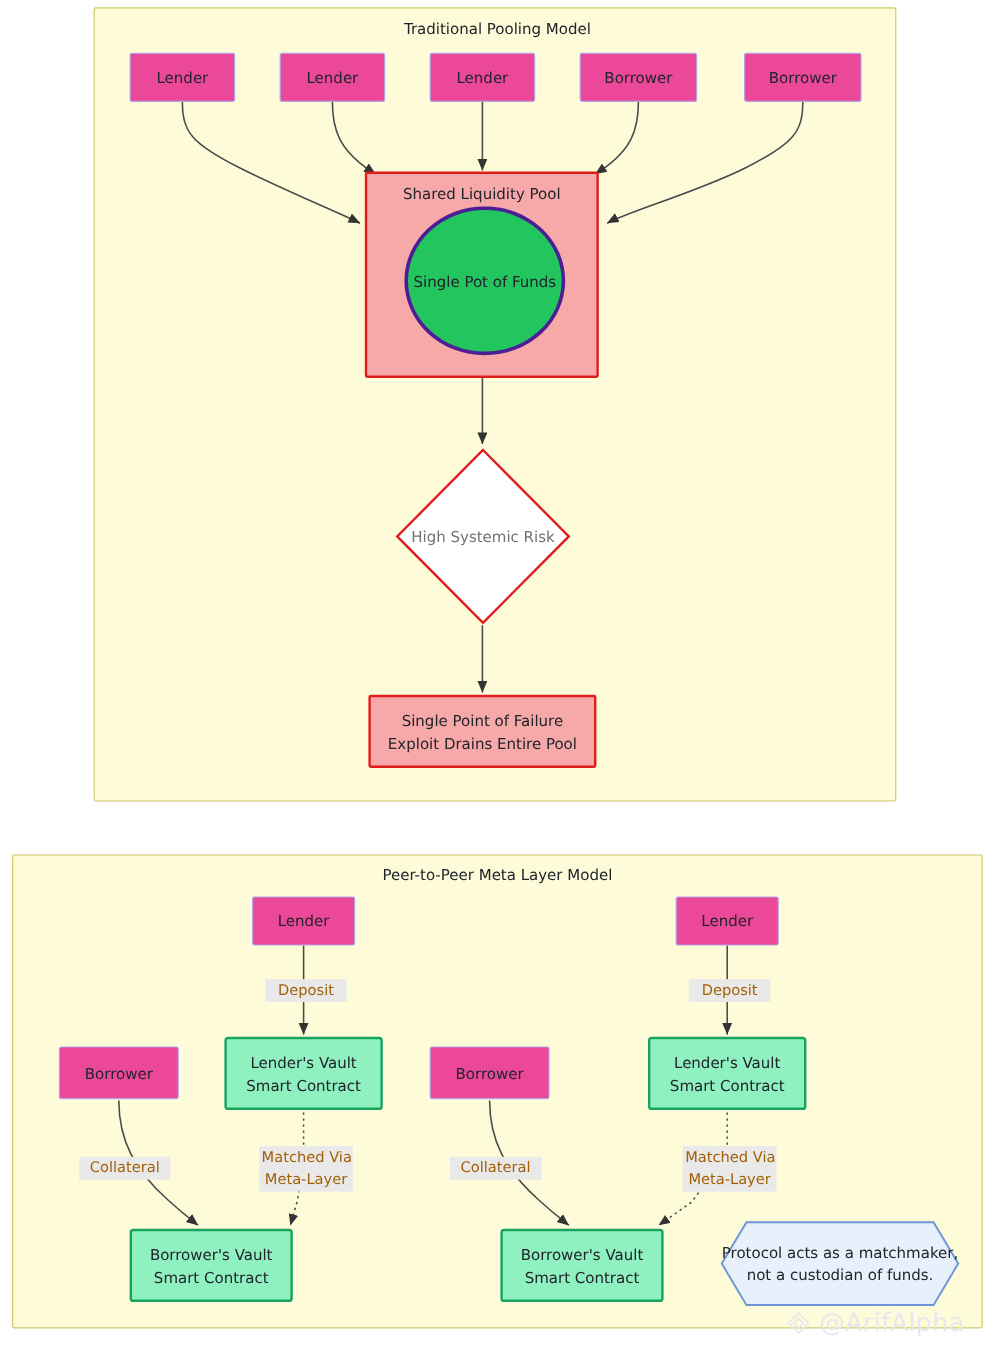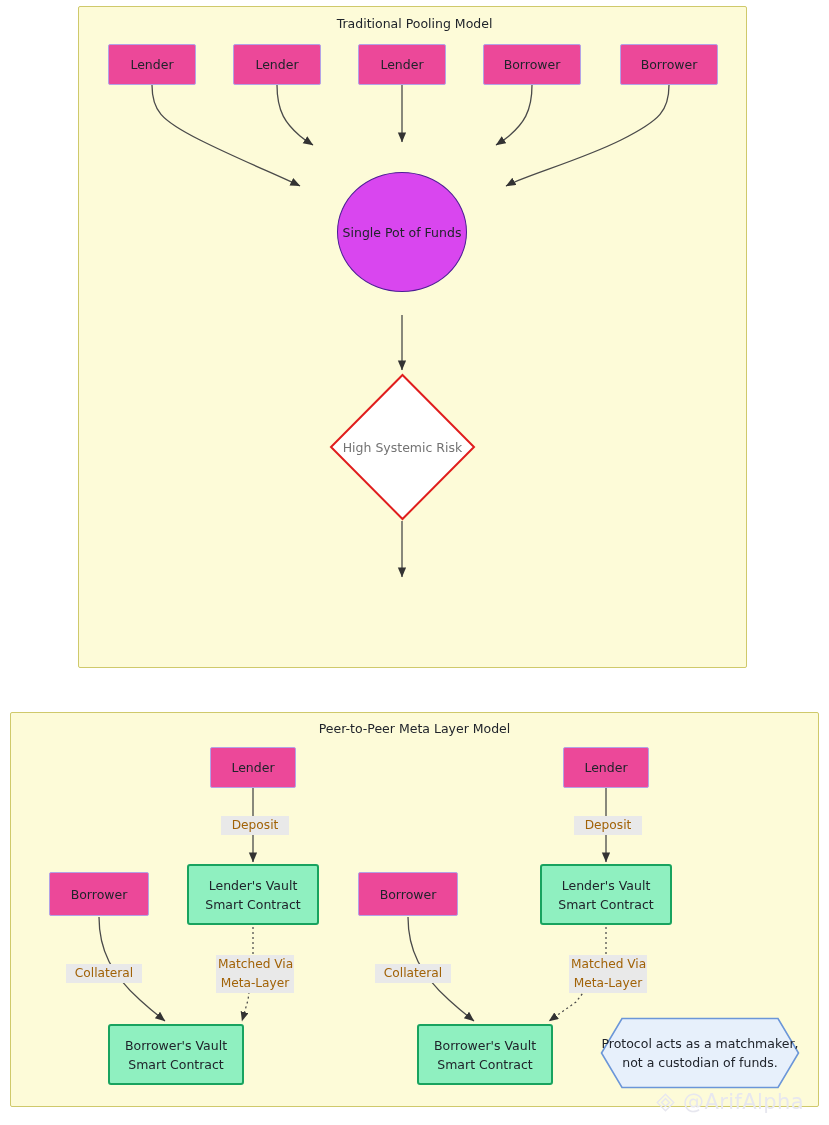--- a/index.html
+++ b/index.html
@@ -47,21 +47,21 @@
   .n-pool{
     background:#f7a8a8;border:2px solid #e01d1d;border-radius:2px;
     justify-content:flex-start;padding-top:7px;
   }
   .n-fail{
     background:#f7a8a8;border:2px solid #e01d1d;border-radius:2px;
   }
 
   .pot{
     position:absolute;border-radius:50%;
-    background:#d946ef;border:1px solid #4c1d95;
+    background:#22c55e;border:3px solid #4c1d95;
     display:flex;align-items:center;justify-content:center;
     font-size:12.5px;color:#20242b;
   }
 
   
   .diamond-wrap{position:absolute;}
   .diamond-label{
     position:absolute;left:0;right:0;top:50%;transform:translateY(-50%);
     text-align:center;font-size:12.5px;color:#737373;white-space:nowrap;
   }
@@ -134,31 +134,38 @@
   <div class="node n-actor" style="left:358px;top:44px;width:88px;height:41px;">
     <span class="ln">Lender</span>
   </div>
   <div class="node n-actor" style="left:483px;top:44px;width:98px;height:41px;">
     <span class="ln">Borrower</span>
   </div>
   <div class="node n-actor" style="left:620px;top:44px;width:98px;height:41px;">
     <span class="ln">Borrower</span>
   </div>
 
+  <div class="node n-pool" style="left:304px;top:143px;width:195px;height:172px;">
+    <span class="ln">Shared Liquidity Pool</span>
+  </div>
   <div class="pot" style="left:337px;top:172px;width:128px;height:118px;">
     <span>Single Pot of Funds</span>
   </div>
 
   <div class="diamond-wrap" style="left:329px;top:373px;width:147px;height:148px;">
     <svg width="147" height="148" viewBox="0 0 147 148">
       <polygon points="73.5,2 145,74 73.5,146 2,74" fill="#ffffff" stroke="#e01d1d" stroke-width="2"></polygon>
     </svg>
     <span class="diamond-label">High Systemic Risk</span>
   </div>
 
+  <div class="node n-fail" style="left:307px;top:579px;width:190px;height:61px;">
+    <span class="ln">Single Point of Failure</span>
+    <span class="ln">Exploit Drains Entire Pool</span>
+  </div>
 
   <div class="subgraph" id="sg2"></div>
   <div class="sg-title" id="sg2-title">
     <span class="ln">Peer-to-Peer Meta Layer</span>
     <span class="ln">Model</span>
   </div>
 
   <svg class="wires">
     <g fill="none" stroke="#4a4a4a" stroke-width="1.3" marker-end="url(#ah)">
 

